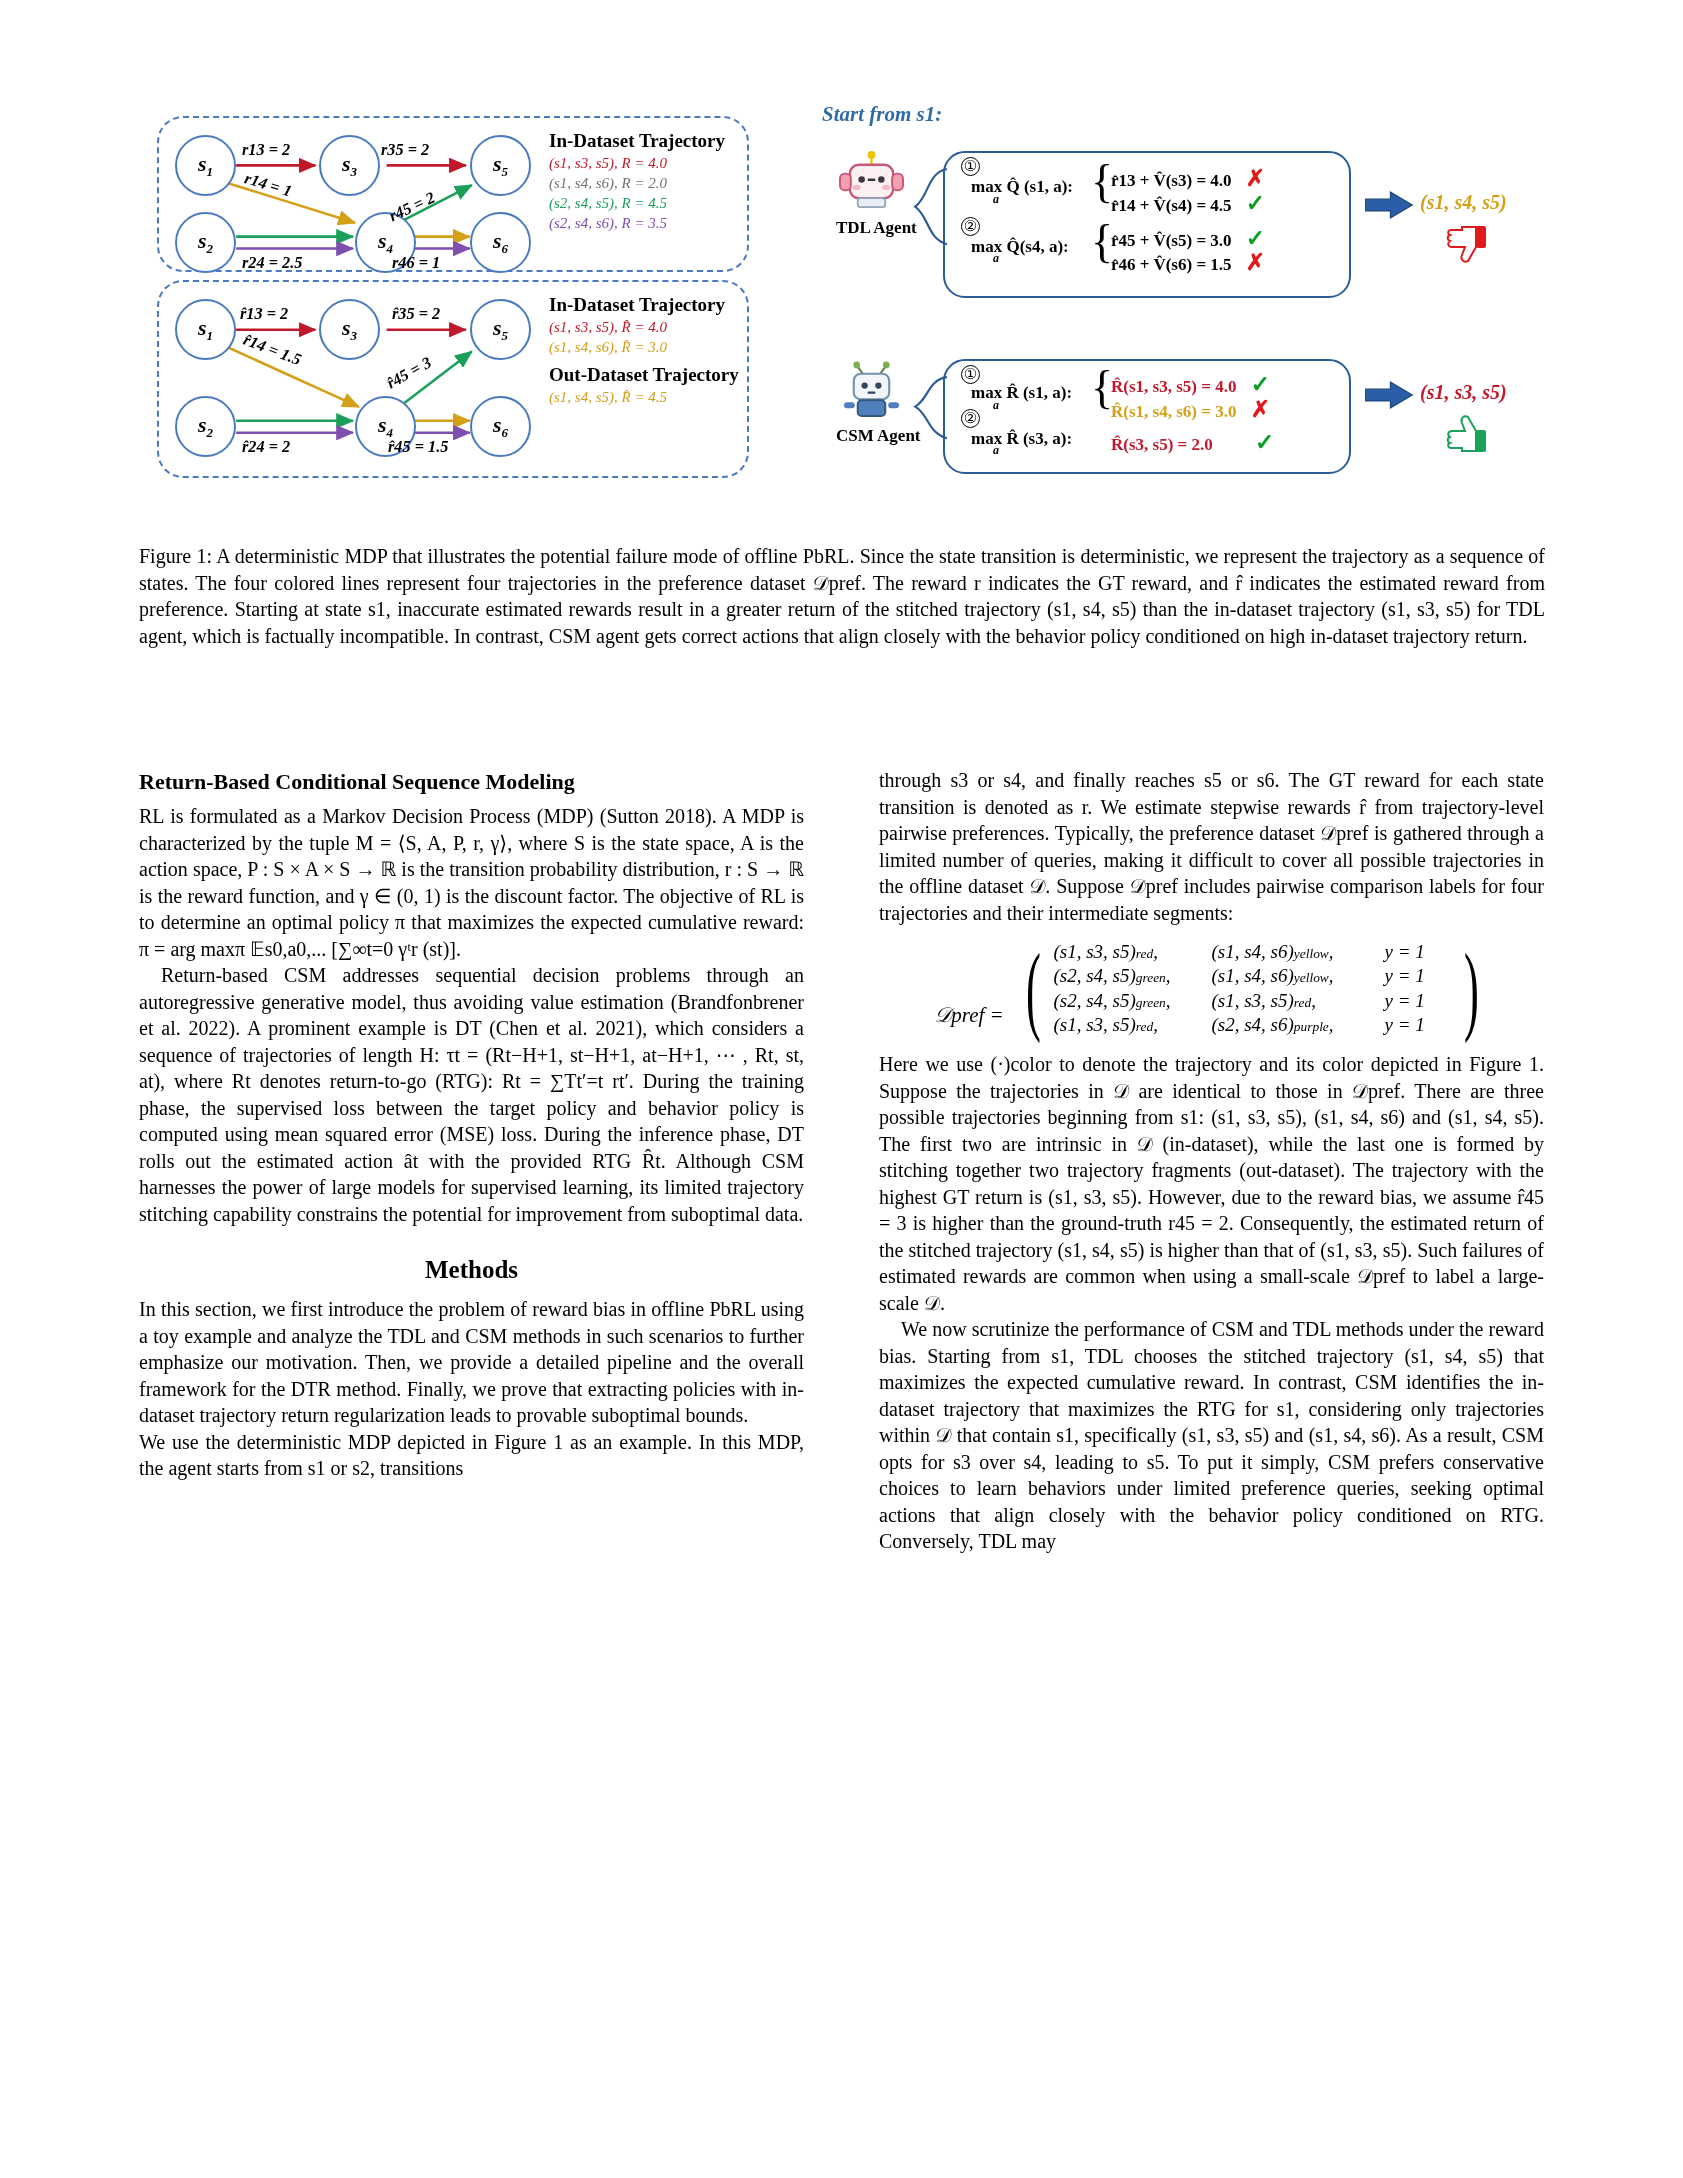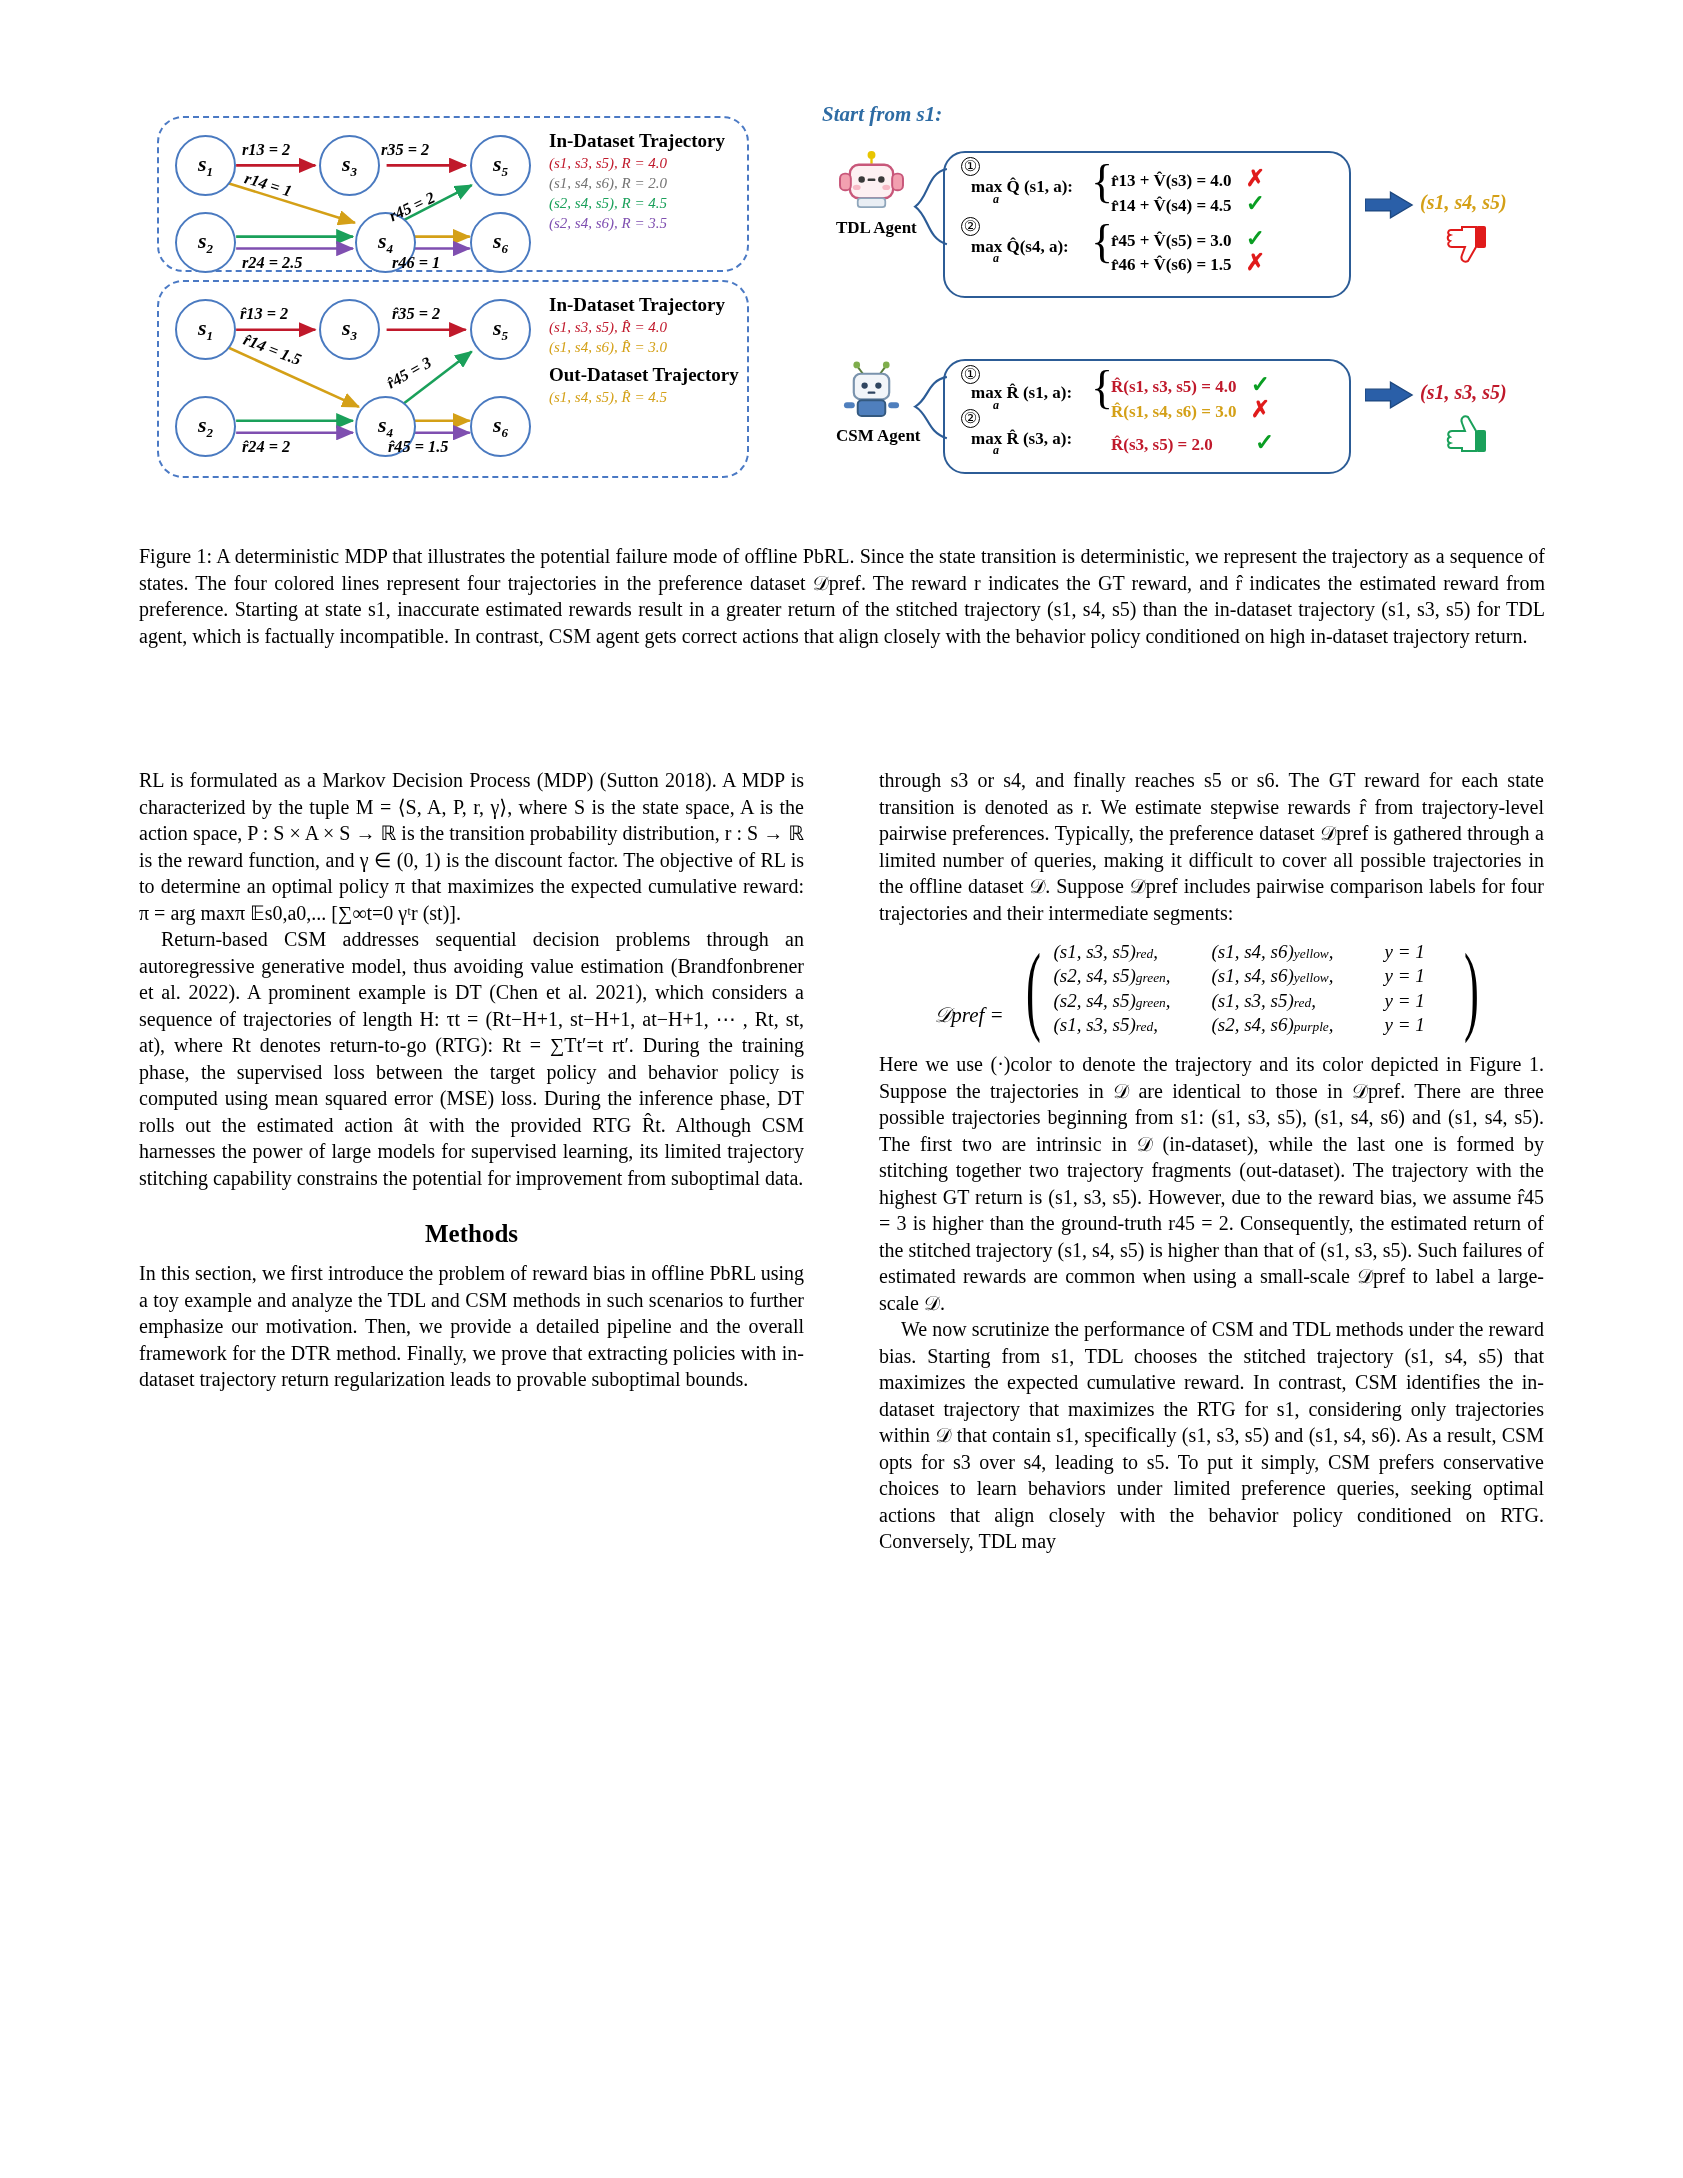--- a/index.html
+++ b/index.html
@@ -375,24 +375,26 @@
       </svg>
 
     </div>
   </div>
 
   <div class="caption">
     <span style="font-weight:normal;">Figure 1:</span><span> A deterministic MDP that illustrates the potential failure mode of offline PbRL. Since the state transition is deterministic, we represent the trajectory as a sequence of states. The four colored lines represent four trajectories in the preference dataset 𝒟pref. The reward r indicates the GT reward, and r̂ indicates the estimated reward from preference. Starting at state s1, inaccurate estimated rewards result in a greater return of the stitched trajectory (s1, s4, s5) than the in-dataset trajectory (s1, s3, s5) for TDL agent, which is factually incompatible. In contrast, CSM agent gets correct actions that align closely with the behavior policy conditioned on high in-dataset trajectory return.</span>
   </div>
 
   <div class="col col-left">
+    <h2 class="sec">Return-Based Conditional Sequence Modeling</h2>
     <p>RL is formulated as a Markov Decision Process (MDP) (Sutton 2018). A MDP is characterized by the tuple M = ⟨S, A, P, r, γ⟩, where S is the state space, A is the action space, P : S × A × S → ℝ is the transition probability distribution, r : S → ℝ is the reward function, and γ ∈ (0, 1) is the discount factor. The objective of RL is to determine an optimal policy π that maximizes the expected cumulative reward: π = arg maxπ 𝔼s0,a0,... [∑∞t=0 γᵗr (st)].</p>
     <p class="ind">Return-based CSM addresses sequential decision problems through an autoregressive generative model, thus avoiding value estimation (Brandfonbrener et al. 2022). A prominent example is DT (Chen et al. 2021), which considers a sequence of trajectories of length H: τt = (Rt−H+1, st−H+1, at−H+1, ⋯ , Rt, st, at), where Rt denotes return-to-go (RTG): Rt = ∑Tt′=t rt′. During the training phase, the supervised loss between the target policy and behavior policy is computed using mean squared error (MSE) loss. During the inference phase, DT rolls out the estimated action ât with the provided RTG R̂t. Although CSM harnesses the power of large models for supervised learning, its limited trajectory stitching capability constrains the potential for improvement from suboptimal data.</p>
     <h2 class="sec center">Methods</h2>
     <p>In this section, we first introduce the problem of reward bias in offline PbRL using a toy example and analyze the TDL and CSM methods in such scenarios to further emphasize our motivation. Then, we provide a detailed pipeline and the overall framework for the DTR method. Finally, we prove that extracting policies with in-dataset trajectory return regularization leads to provable suboptimal bounds.</p>
+    <p>We use the deterministic MDP depicted in Figure 1 as an example. In this MDP, the agent starts from s1 or s2, transitions</p>
   </div>
 
   <div class="col col-right">
     <p>through s3 or s4, and finally reaches s5 or s6. The GT reward for each state transition is denoted as r. We estimate stepwise rewards r̂ from trajectory-level pairwise preferences. Typically, the preference dataset 𝒟pref is gathered through a limited number of queries, making it difficult to cover all possible trajectories in the offline dataset 𝒟. Suppose 𝒟pref includes pairwise comparison labels for four trajectories and their intermediate segments:</p>
 
     <div class="eqblock">
       <span class="math" style="font-size:21px; margin-right:8px;">𝒟pref =</span>
       <span class="matrix">
         <span class="paren">(</span>
         <span class="mrows">

